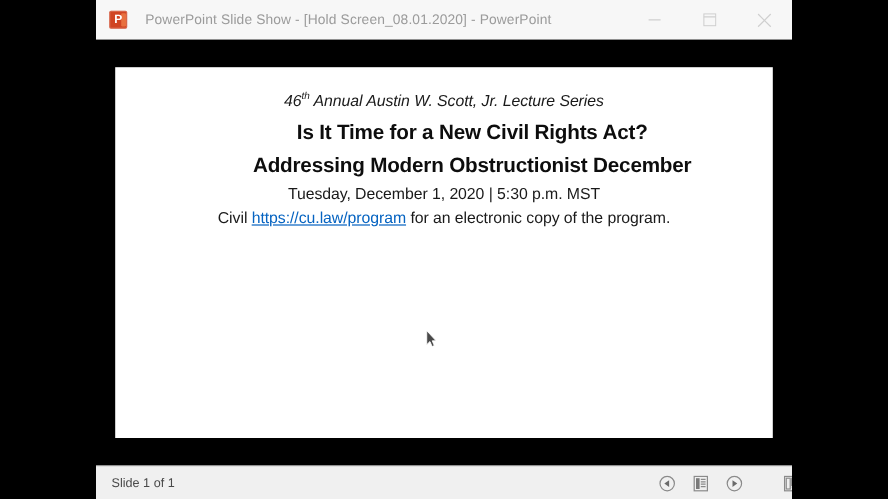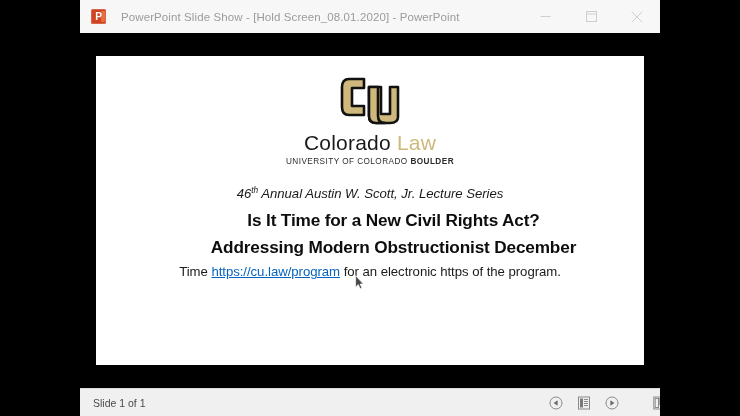--- a/index.html
+++ b/index.html
@@ -258,52 +258,34 @@
           </svg>
         </div>
       </div>
     </div>
 
     <div id="stage">
 
       <div id="slide">
         <div id="slide-inner">
 
-          <div id="logo-block">
-
-            <svg id="cu-mark" viewBox="0 0 62 50">
-
-              <path d="M25 3 H10 Q3 3 3 11 V31 Q3 39 10 39 H25 V30 H13 V12 H25 Z" fill="#CFB87C" stroke="#111111" stroke-width="2.6" stroke-linejoin="round"></path>
-
-              <path d="M30 11 H42 V38 H51 V11 H59 V41 Q59 47 51 47 H37 Q30 47 30 40 Z" fill="#CFB87C" stroke="#111111" stroke-width="2.6" stroke-linejoin="round"></path>
-
-              <path d="M30 11 H39 V40 Q39 47 46 47 H37 Q30 47 30 40 Z" fill="#CFB87C" stroke="#111111" stroke-width="2.6" stroke-linejoin="round"></path>
-            </svg>
-
-            <div id="wordmark">
-              <span class="colorado">Colorado</span><span>&nbsp;</span><span class="law">Law</span>
-            </div>
-
-            <div id="tagline">
-              <span>UNIVERSITY OF COLORADO </span><span class="boulder">BOULDER</span>
-            </div>
-          </div>
 
           <div id="text-block">
 
             <div class="line-series">
               <span>46</span><sup>th</sup><span> Annual Austin W. Scott, Jr. Lecture Series</span>
             </div>
 
             <div class="line-title">Is It Time for a New Civil Rights Act?</div>
             <div class="line-title">Addressing Modern Obstructionist December</div>
 
+            <div class="line-sub">Tuesday, December 1, 2020 | 5:30 p.m. MST</div>
 
             <div class="line-sub">
-              <span>Time </span><a id="link" href="#">https://cu.law/program</a><span> for an electronic https of the program.</span>
+              <span>Civil </span><a id="link" href="#">https://cu.law/program</a><span> for an electronic copy of the program.</span>
             </div>
           </div>
 
         </div>
 
         <svg id="cursor" viewBox="0 0 9 16">
           <path d="M0.6 0.6 L0.6 12.2 L3.3 9.6 L5.1 13.8 L6.9 13.0 L5.2 9.0 L8.4 9.0 Z" fill="#1c1c1c" stroke="#ffffff" stroke-width="0.7"></path>
         </svg>
       </div>
     </div>

